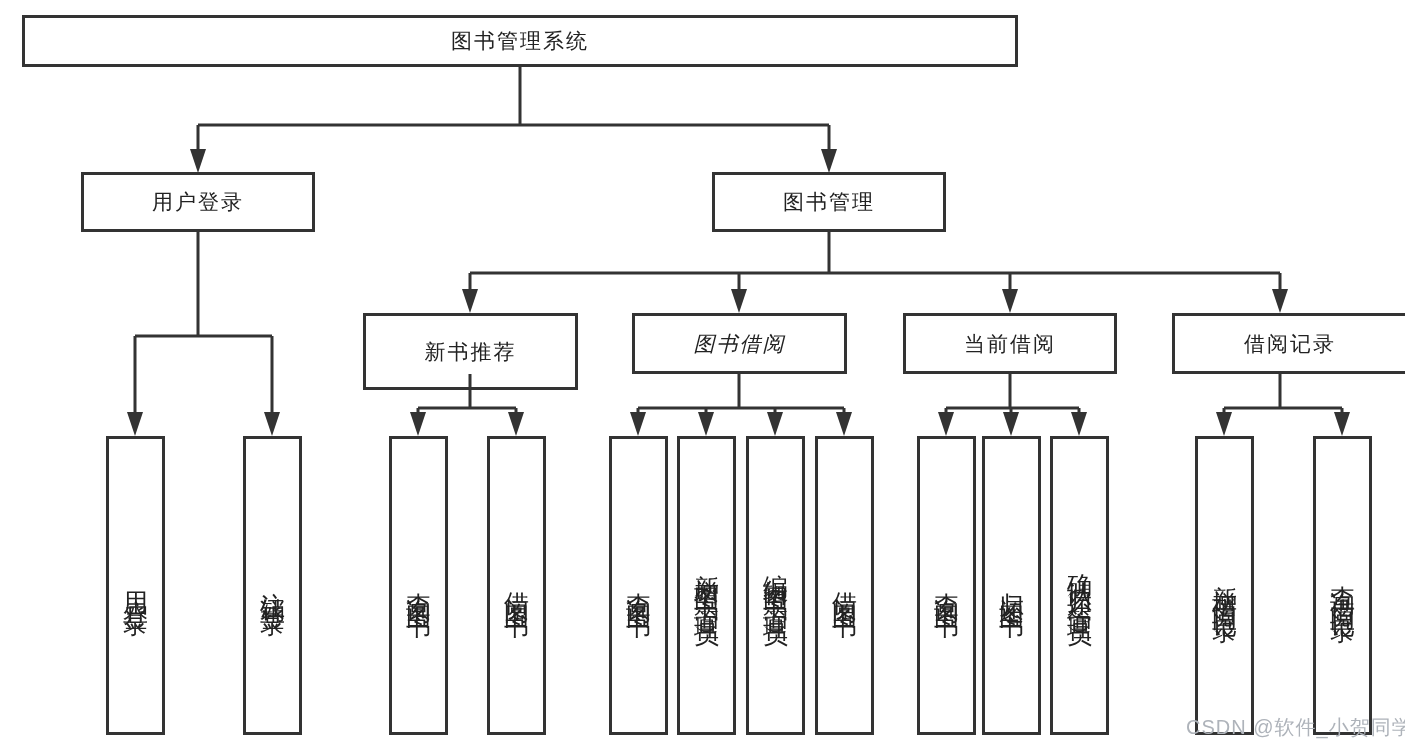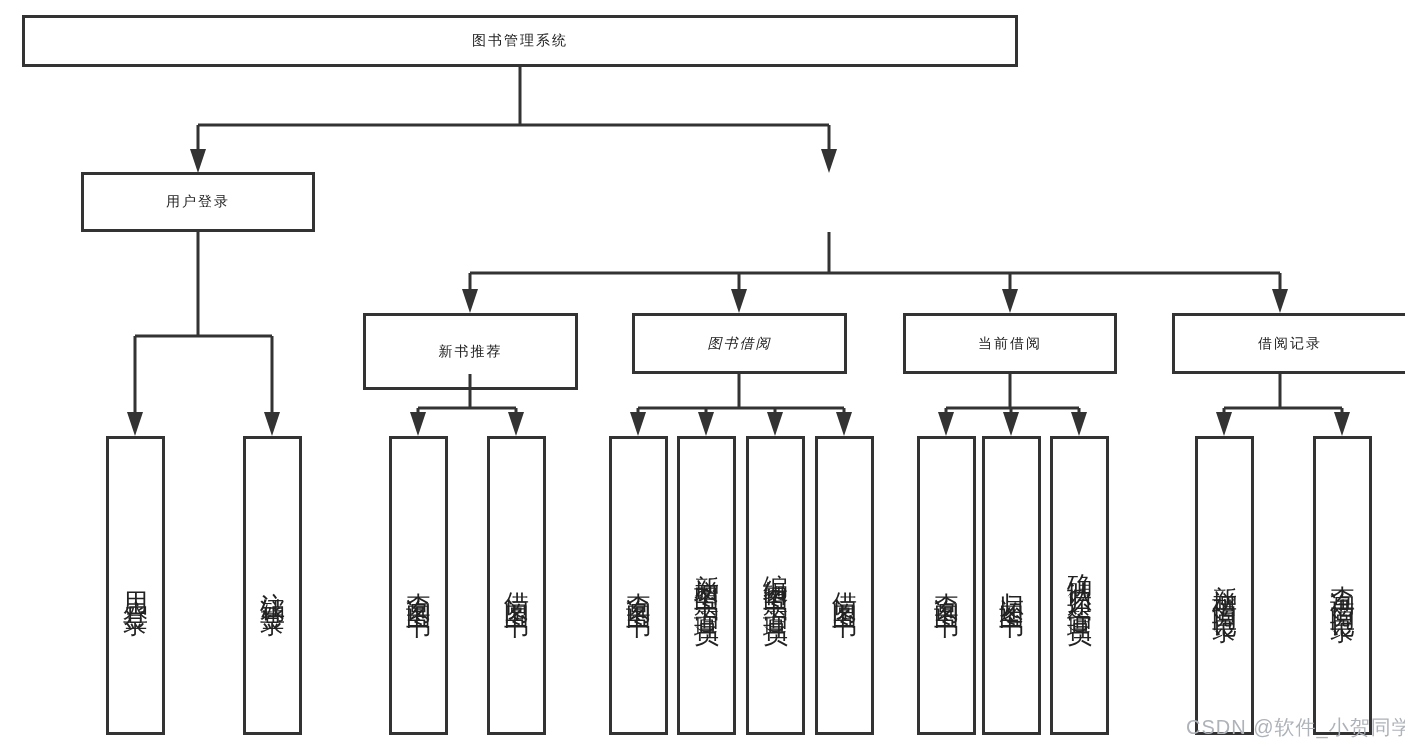--- a/index.html
+++ b/index.html
@@ -5,21 +5,21 @@
   html,body { margin:0; padding:0; background:#ffffff; }
   .stage {
     position:relative; width:1405px; height:747px; background:#ffffff;
     font-family:"Liberation Sans","DejaVu Sans",sans-serif; overflow:hidden;
   }
   .node {
     position:absolute; box-sizing:border-box; background:#ffffff;
     border:3px solid #333333; color:#222222; z-index:1;
     display:flex; align-items:center; justify-content:center; text-align:center;
   }
-  .node.h { font-size:14px; letter-spacing:2px; }
+  .node.h { font-size:21px; letter-spacing:2px; }
   .node.v {
     writing-mode:vertical-rl; text-orientation:mixed;
     font-size:25px; letter-spacing:7px; line-height:1;
   }
   svg.wires { position:absolute; left:0; top:0; z-index:2; pointer-events:none; }
   .watermark {
     position:absolute; left:1186px; top:714px; z-index:3;
     color:#aeb3ba; font-size:20px; white-space:nowrap; letter-spacing:1px;
   }
 </style>
@@ -57,20 +57,21 @@
       <polygon points="1003,412 1019,412 1011,436"></polygon>
       <polygon points="1071,412 1087,412 1079,436"></polygon>
       <polygon points="1216,412 1232,412 1224,436"></polygon>
       <polygon points="1334,412 1350,412 1342,436"></polygon>
     </g>
   </svg>
 
   <div class="node h" style="left:22px; top:15px; width:996px; height:52px;">图书管理系统</div>
 
   <div class="node h" style="left:81px; top:172px; width:234px; height:60px;">用户登录</div>
+  <div class="node h" style="left:712px; top:172px; width:234px; height:60px;">图书管理</div>
 
   <div class="node h" style="left:363px; top:313px; width:215px; height:77px;">新书推荐</div>
   <div class="node h" style="left:632px; top:313px; width:215px; height:61px;font-style:italic;">图书借阅</div>
   <div class="node h" style="left:903px; top:313px; width:214px; height:61px;">当前借阅</div>
   <div class="node h" style="left:1172px; top:313px; width:236px; height:61px;">借阅记录</div>
 
   <div class="node v" style="left:106px; top:436px; width:59px; height:299px;">用户登录</div>
   <div class="node v" style="left:243px; top:436px; width:59px; height:299px;">注销登录</div>
 
   <div class="node v" style="left:389px; top:436px; width:59px; height:299px;">查询图书</div>

